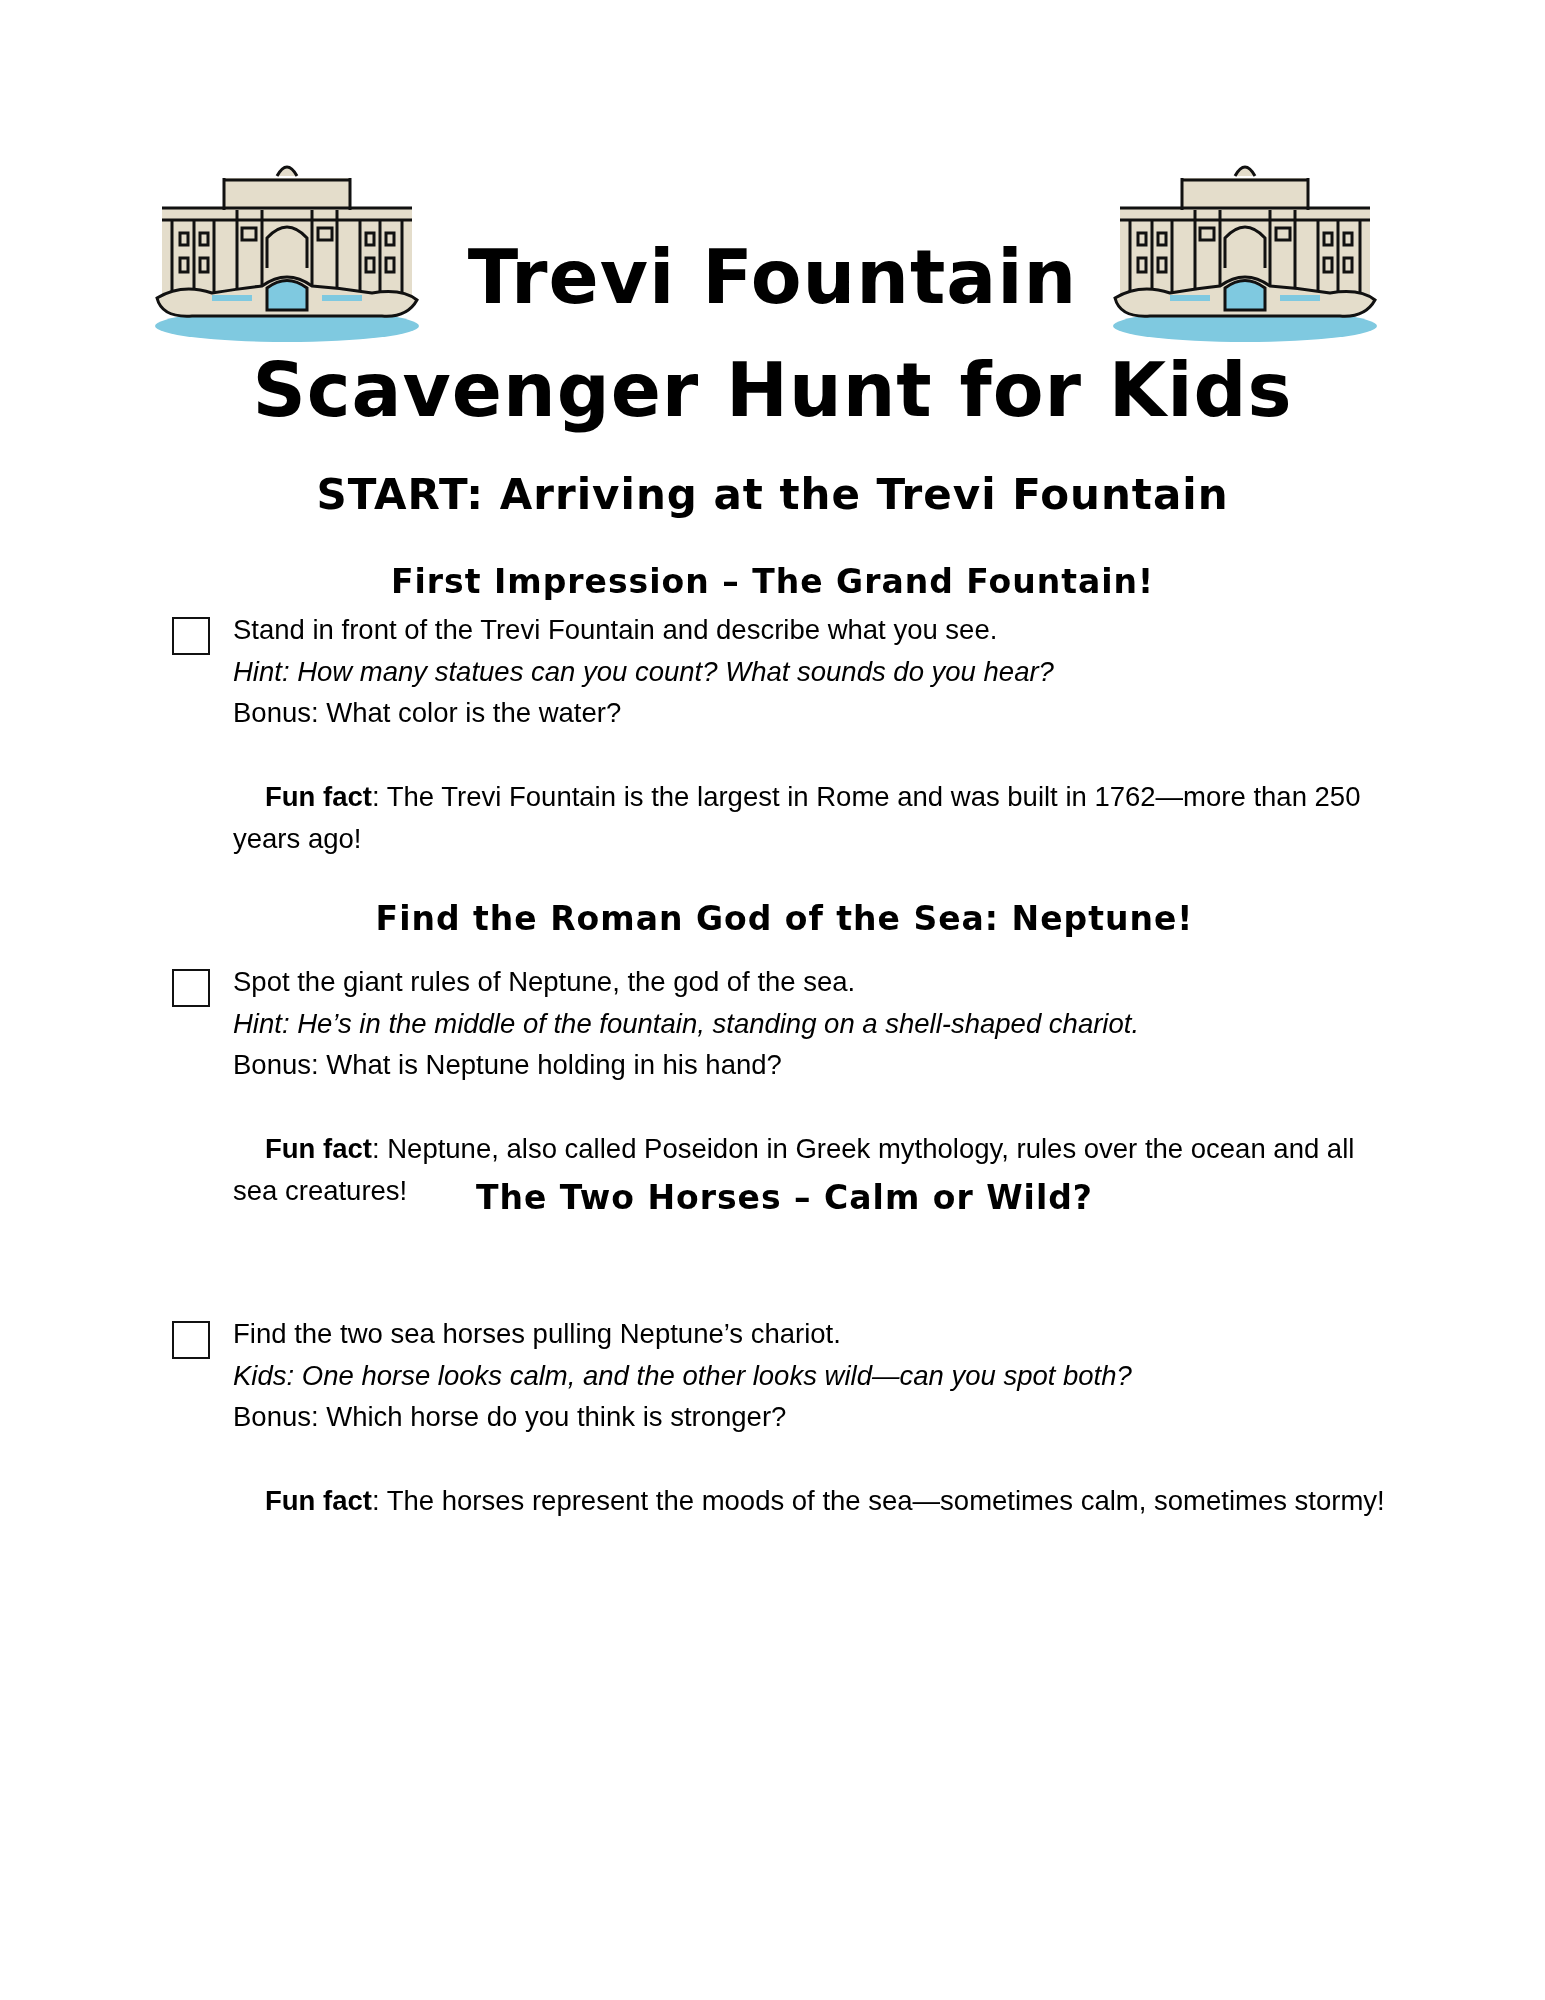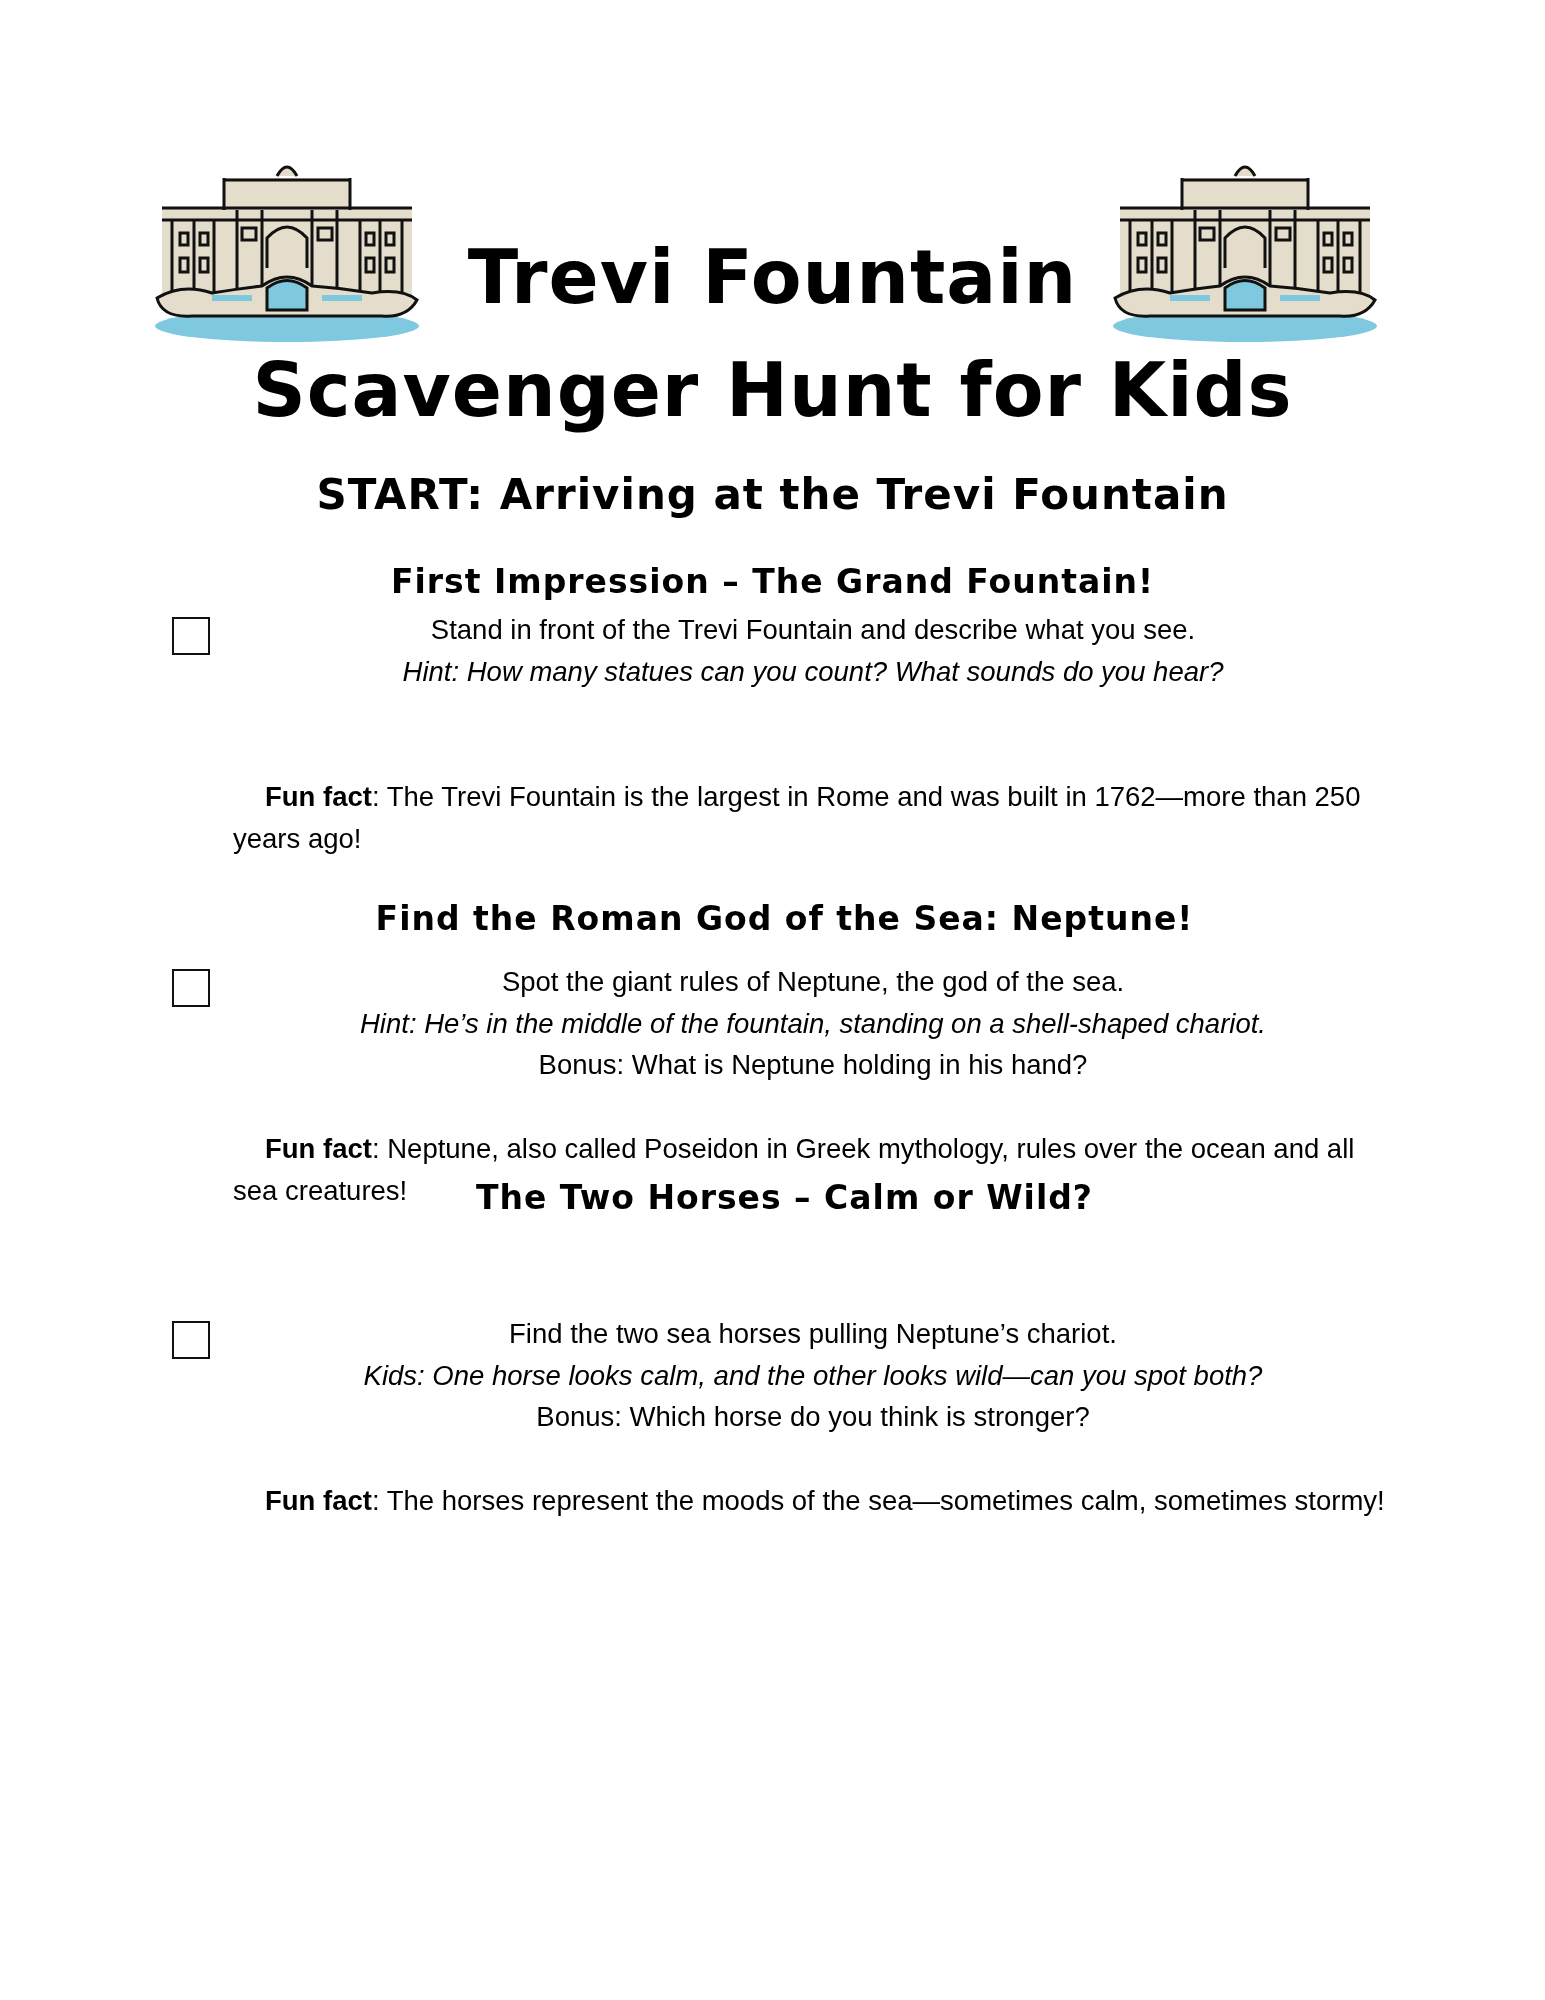--- a/index.html
+++ b/index.html
@@ -14,21 +14,21 @@
   .title-line { position: absolute; left: 0; width: 1545px; text-align: center; }
   .title1 { top: 232px; font-size: 74px; line-height: 90px; }
   .title2 { top: 345px; font-size: 74px; line-height: 90px; }
   .subtitle { top: 467px; font-size: 42px; line-height: 56px; }
 
   .section-heading { position: absolute; left: 0; width: 1545px; text-align: center; font-size: 33px; line-height: 44px; }
 
   .task { position: absolute; left: 172px; width: 1220px; }
   .checkbox { position: absolute; left: 0; top: 2px; width: 34px; height: 34px; border: 2px solid #111; box-sizing: content-box; background: #fff; cursor: pointer; }
   .task-text { position: absolute; left: 61px; width: 1160px; font-size: 27.5px; line-height: 41.5px; }
-  .task-text div { white-space: nowrap; text-align: center; }
+  .task-text div { white-space: nowrap; }
   .hint { font-style: italic; }
   .fun { position: absolute; left: 61px; width: 1160px; font-size: 27.5px; line-height: 41.5px; }
   .fun b { font-weight: bold; margin-left: 32px; }
 </style>
 </head>
 <body>
 
 <svg class="illus left" viewBox="0 0 270 200">
   <g>
     <ellipse cx="135" cy="178" rx="132" ry="16" fill="#7fc9e0"></ellipse>
@@ -105,20 +105,21 @@
 <h1 class="title-line title2 title-font" style="margin:0;">Scavenger Hunt for Kids</h1>
 
 <h2 class="title-line subtitle title-font" style="margin:0;">START: Arriving at the Trevi Fountain</h2>
 
 <h3 class="section-heading title-font" style="top:560px;margin:0;">First Impression – The Grand Fountain!</h3>
 <div class="task body-font" style="top:615px;">
   <div class="checkbox"></div>
   <div class="task-text" style="top:-6px;">
     <div>Stand in front of the Trevi Fountain and describe what you see.</div>
     <div class="hint">Hint: How many statues can you count? What sounds do you hear?</div>
+    <div>Bonus: What color is the water?</div>
   </div>
   <div class="fun" style="top:161px;">
     <b>Fun fact</b><span>: The Trevi Fountain is the largest in Rome and was built in 1762—more than 250 years ago!</span>
   </div>
 </div>
 
 <h3 class="section-heading title-font" style="top:885px;margin:12px;">Find the Roman God of the Sea: Neptune!</h3>
 <div class="task body-font" style="top:967px;">
   <div class="checkbox"></div>
   <div class="task-text" style="top:-6px;">

